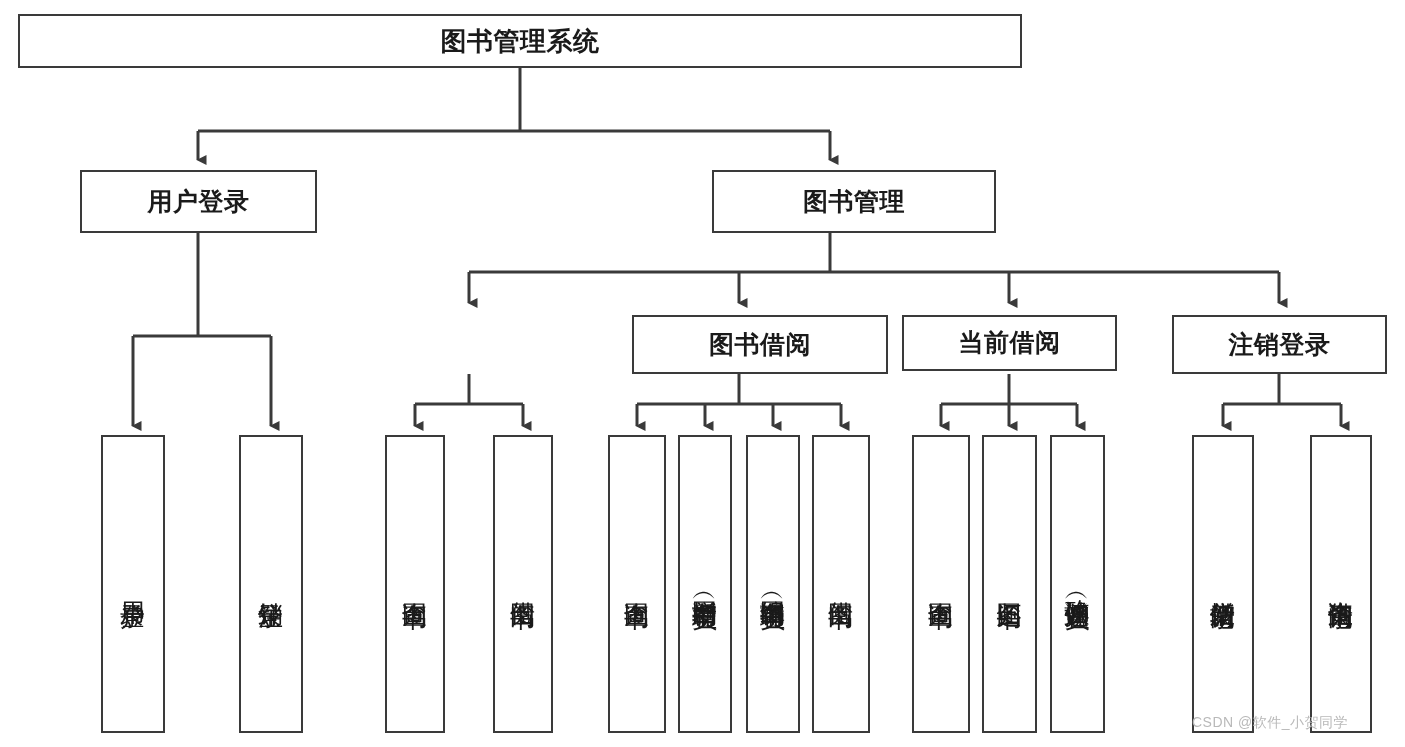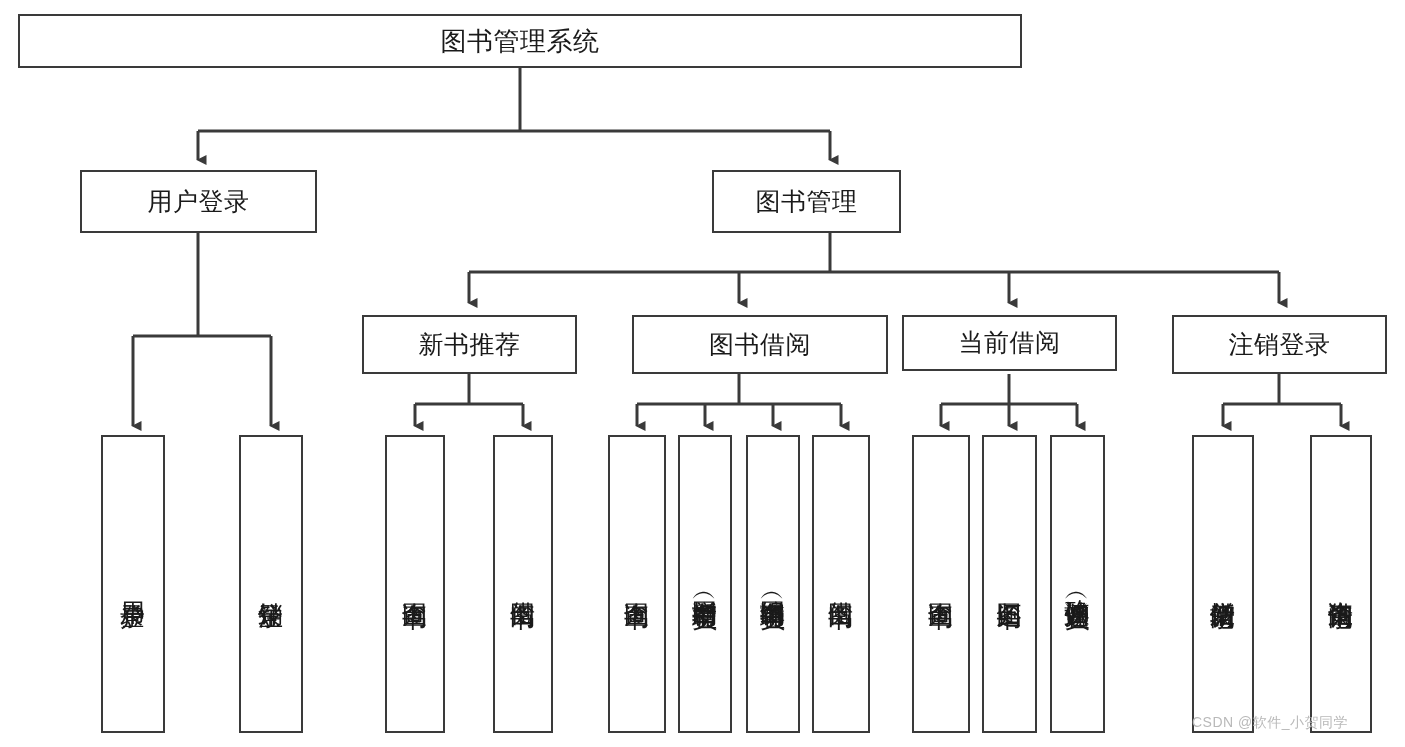--- a/index.html
+++ b/index.html
@@ -25,20 +25,21 @@
     color: #1a1a1a;
     display: flex;
     align-items: center;
     justify-content: center;
     text-align: center;
   }
   .node-h {
     font-size: 25px;
     line-height: 1.1;
     letter-spacing: 0.5px;
+    font-weight: bold;
   }
   .node-root {
     font-size: 26px;
   }
   .node-v {
     writing-mode: vertical-rl;
     text-orientation: upright;
     font-size: 25px;
     line-height: 1.12;
     letter-spacing: 1px;
@@ -121,27 +122,24 @@
     </g>
   </svg>
 
   <div class="node node-h node-root" style="left:18px; top:14px; width:1004px; height:54px;">
     <span>图书管理系统</span>
   </div>
 
   <div class="node node-h" style="left:80px; top:170px; width:237px; height:63px;">
     <span>用户登录</span>
   </div>
-  <div class="node node-h" style="left:712px; top:170px; width:189px; height:63px;">
+  <div class="node node-h" style="left:712px; top:170px; width:284px; height:63px;">
     <span>图书管理</span>
   </div>
 
-  <div class="node node-h" style="left:362px; top:315px; width:215px; height:59px;">
-    <span>新书推荐</span>
-  </div>
   <div class="node node-h" style="left:632px; top:315px; width:256px; height:59px;">
     <span>图书借阅</span>
   </div>
   <div class="node node-h" style="left:902px; top:315px; width:215px; height:56px;">
     <span>当前借阅</span>
   </div>
   <div class="node node-h" style="left:1172px; top:315px; width:215px; height:59px;">
     <span>注销登录</span>
   </div>
 

